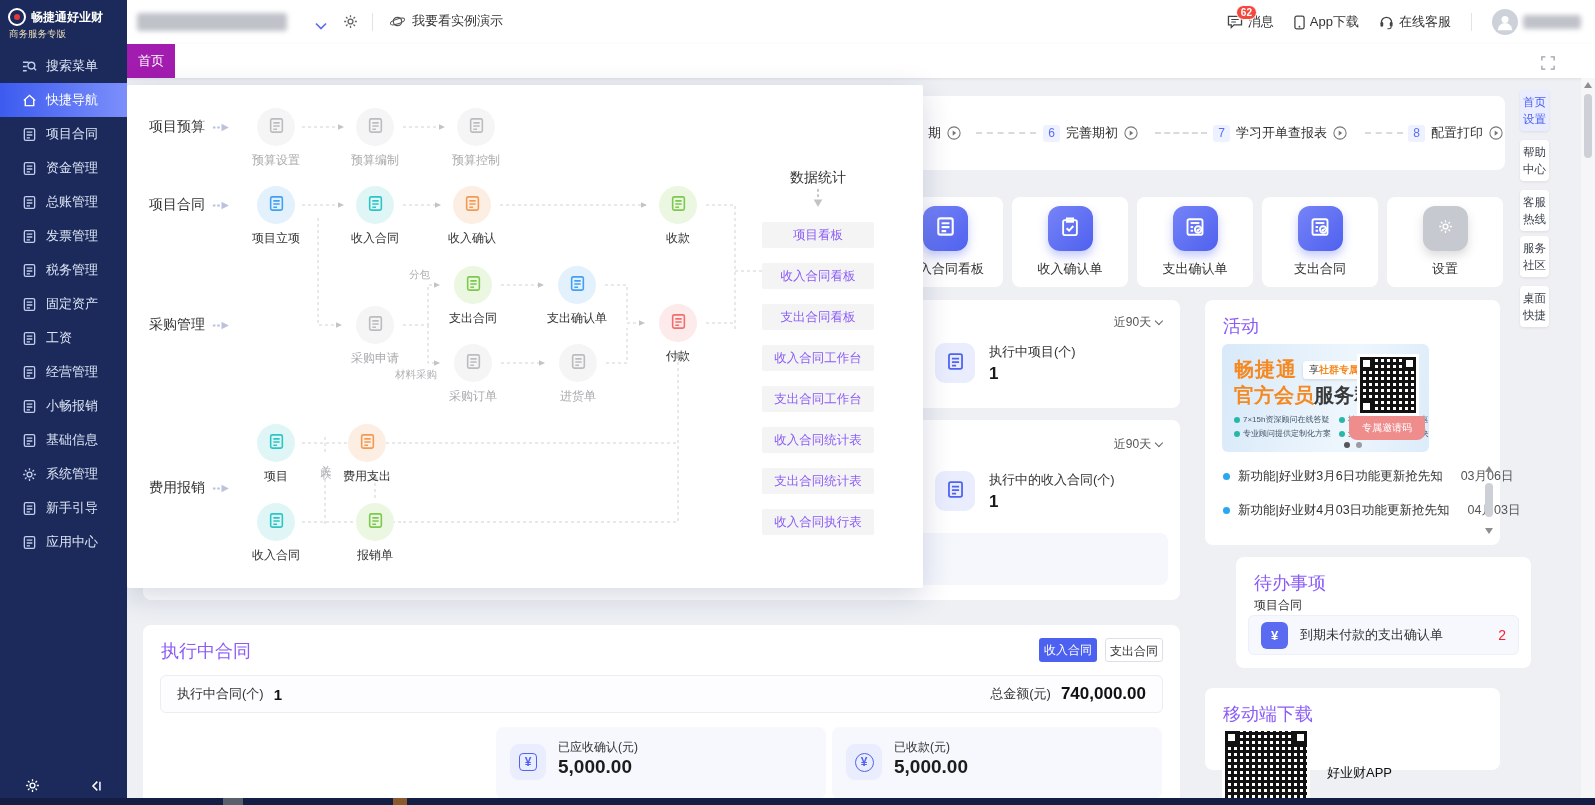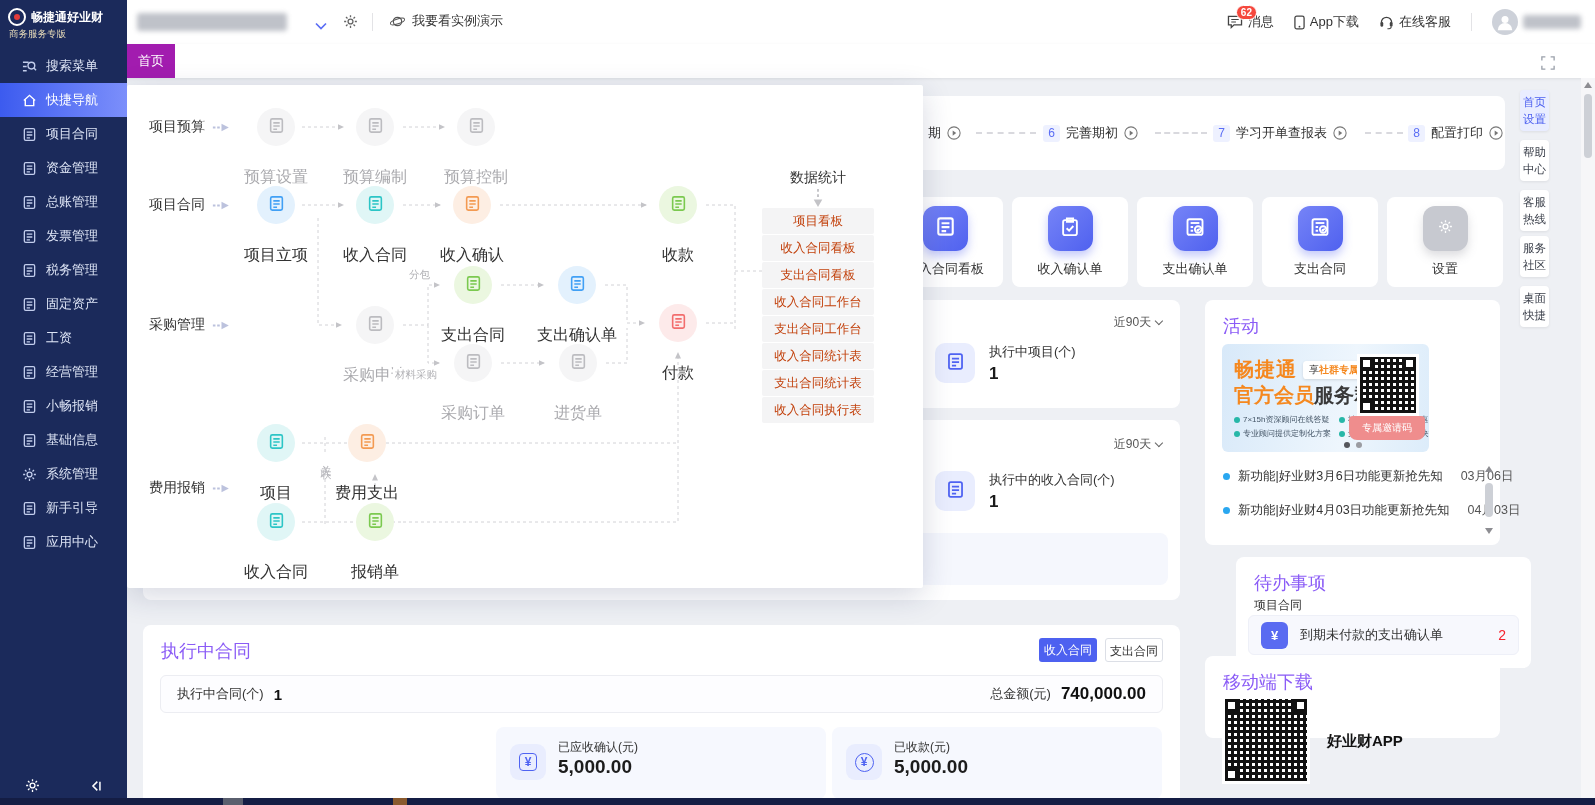--- a/index.html
+++ b/index.html
@@ -114,49 +114,49 @@
 
   
   .todo-group{position:absolute;left:18px;top:40px;font-size:12px;color:#333}
   .todo-row{position:absolute;left:12px;right:12px;top:58px;height:40px;background:#f7f8fd;border:1px solid #eef0f8;border-radius:6px;display:flex;align-items:center;padding:0 12px;gap:12px;cursor:pointer}
   .todo-ic{width:27px;height:27px;background:#5a6bf1;border-radius:6px;color:#fff;font-size:13px;font-weight:bold;display:flex;align-items:center;justify-content:center}
   .todo-txt{font-size:13px;color:#333;flex:1}
   .todo-count{font-size:14px;color:#f5222d}
 
   
   .mob-qr{position:absolute;left:17px;top:40px;width:88px;height:88px}
-  .mob-app{position:absolute;left:122px;top:76px;font-size:15px;font-weight:bold;color:#111}
+  .mob-app{position:absolute;left:122px;top:76px;font-size:13px;font-weight:normal;color:#111}
 
   
   .tool{position:absolute;left:1520px;width:29px;background:#fff;border-radius:4px;box-shadow:0 1px 3px rgba(0,0,0,.08);font-size:11.5px;line-height:1.45;color:#3a3f4a;text-align:center;padding:4px 3px;cursor:pointer;z-index:30}
   .tool.on{background:#e9edff;color:#4d61f0}
 
   
   .vscroll{position:absolute;left:1581px;top:78px;width:14px;bottom:0;background:#f6f6f8;z-index:40;display:flex;flex-direction:column;align-items:center;padding-top:4px;gap:6px}
   .vscroll .thumb{height:64px}
 
   
   .popup{position:absolute;left:127px;top:85px;width:796px;height:503px;background:#fff;box-shadow:0 8px 30px rgba(30,40,90,.18);z-index:50;border-radius:2px}
   .rowlab{position:absolute;display:flex;align-items:center;gap:7px;font-size:14px;color:#333}
   .fnode{position:absolute;width:90px;margin-left:-45px;text-align:center;cursor:pointer}
   .fnode .c{width:38px;height:38px;border-radius:50%;margin:0 auto;display:flex;align-items:center;justify-content:center}
-  .fnode .t{display:block;margin-top:21px;font-size:16px;color:#333;white-space:nowrap}
+  .fnode .t{display:block;margin-top:6px;font-size:12px;color:#333;white-space:nowrap}
   .fnode.gray .c{background:#f5f5f6;color:#bcbcc0}.fnode.gray .t{color:#aaaaae}
   .fnode.blue .c{background:#e3f1fd;color:#41a0f5}
   .fnode.teal .c{background:#e0f6f6;color:#2cc5c6}
   .fnode.orange .c{background:#fdeee3;color:#f39a52}
   .fnode.green .c{background:#ebf7e0;color:#7bc94f}
   .fnode.red .c{background:#fdeaea;color:#f26d6d}
   .flow-lines{position:absolute;left:0;top:0}
   .elabel{position:absolute;font-size:10.5px;color:#b0b0b4;background:#fff;padding:0 2px}
   .rel{position:absolute;left:191px;top:368px;writing-mode:vertical-lr;font-size:11px;letter-spacing:4px;color:#b3b3b8;background:#fff;padding:3px 0;z-index:2}
   .stats{position:absolute;left:635px;top:84px;width:112px;text-align:center}
   .stats .st{font-size:14px;color:#333;height:18px}
   .stats .ar{height:20px;display:flex;justify-content:center;padding-top:2px}
-  .sbtn{width:112px;height:26px;line-height:26px;margin-top:1px;background:#f4f4f5;color:#c2410c;font-size:12.5px;border-radius:2px;cursor:pointer}
+  .sbtn{width:112px;height:26px;line-height:26px;margin-top:15px;background:#f4f4f5;color:#8b5cf6;font-size:12.5px;border-radius:2px;cursor:pointer}
 
   .bottom-strip{position:absolute;left:0;bottom:0;width:1595px;height:7px;background:#141d44;z-index:80}
   .bottom-strip i{position:absolute;top:0;height:7px;display:block}
 </style>
 </head>
 <body>
 
 <div class="screen">
 
   <aside class="sidebar">
@@ -647,21 +647,21 @@
   <div class="panel" style="left:1236px;top:557px;width:295px;height:111px">
     <div class="ptitle">待办事项</div>
     <div class="todo-group">项目合同</div>
     <div class="todo-row">
       <span class="todo-ic">¥</span>
       <span class="todo-txt">到期未付款的支出确认单</span>
       <span class="todo-count">2</span>
     </div>
   </div>
 
-  <div class="panel" style="left:1205px;top:656px;width:295px;height:82px">
+  <div class="panel" style="left:1205px;top:688px;width:295px;height:82px">
     <div class="ptitle">移动端下载</div>
     <div class="qr mob-qr">
         <span class="px"></span>
         <i></i>
         <i></i>
         <i></i>
       </div>
     <div class="mob-app">好业财APP</div>
   </div>
 

